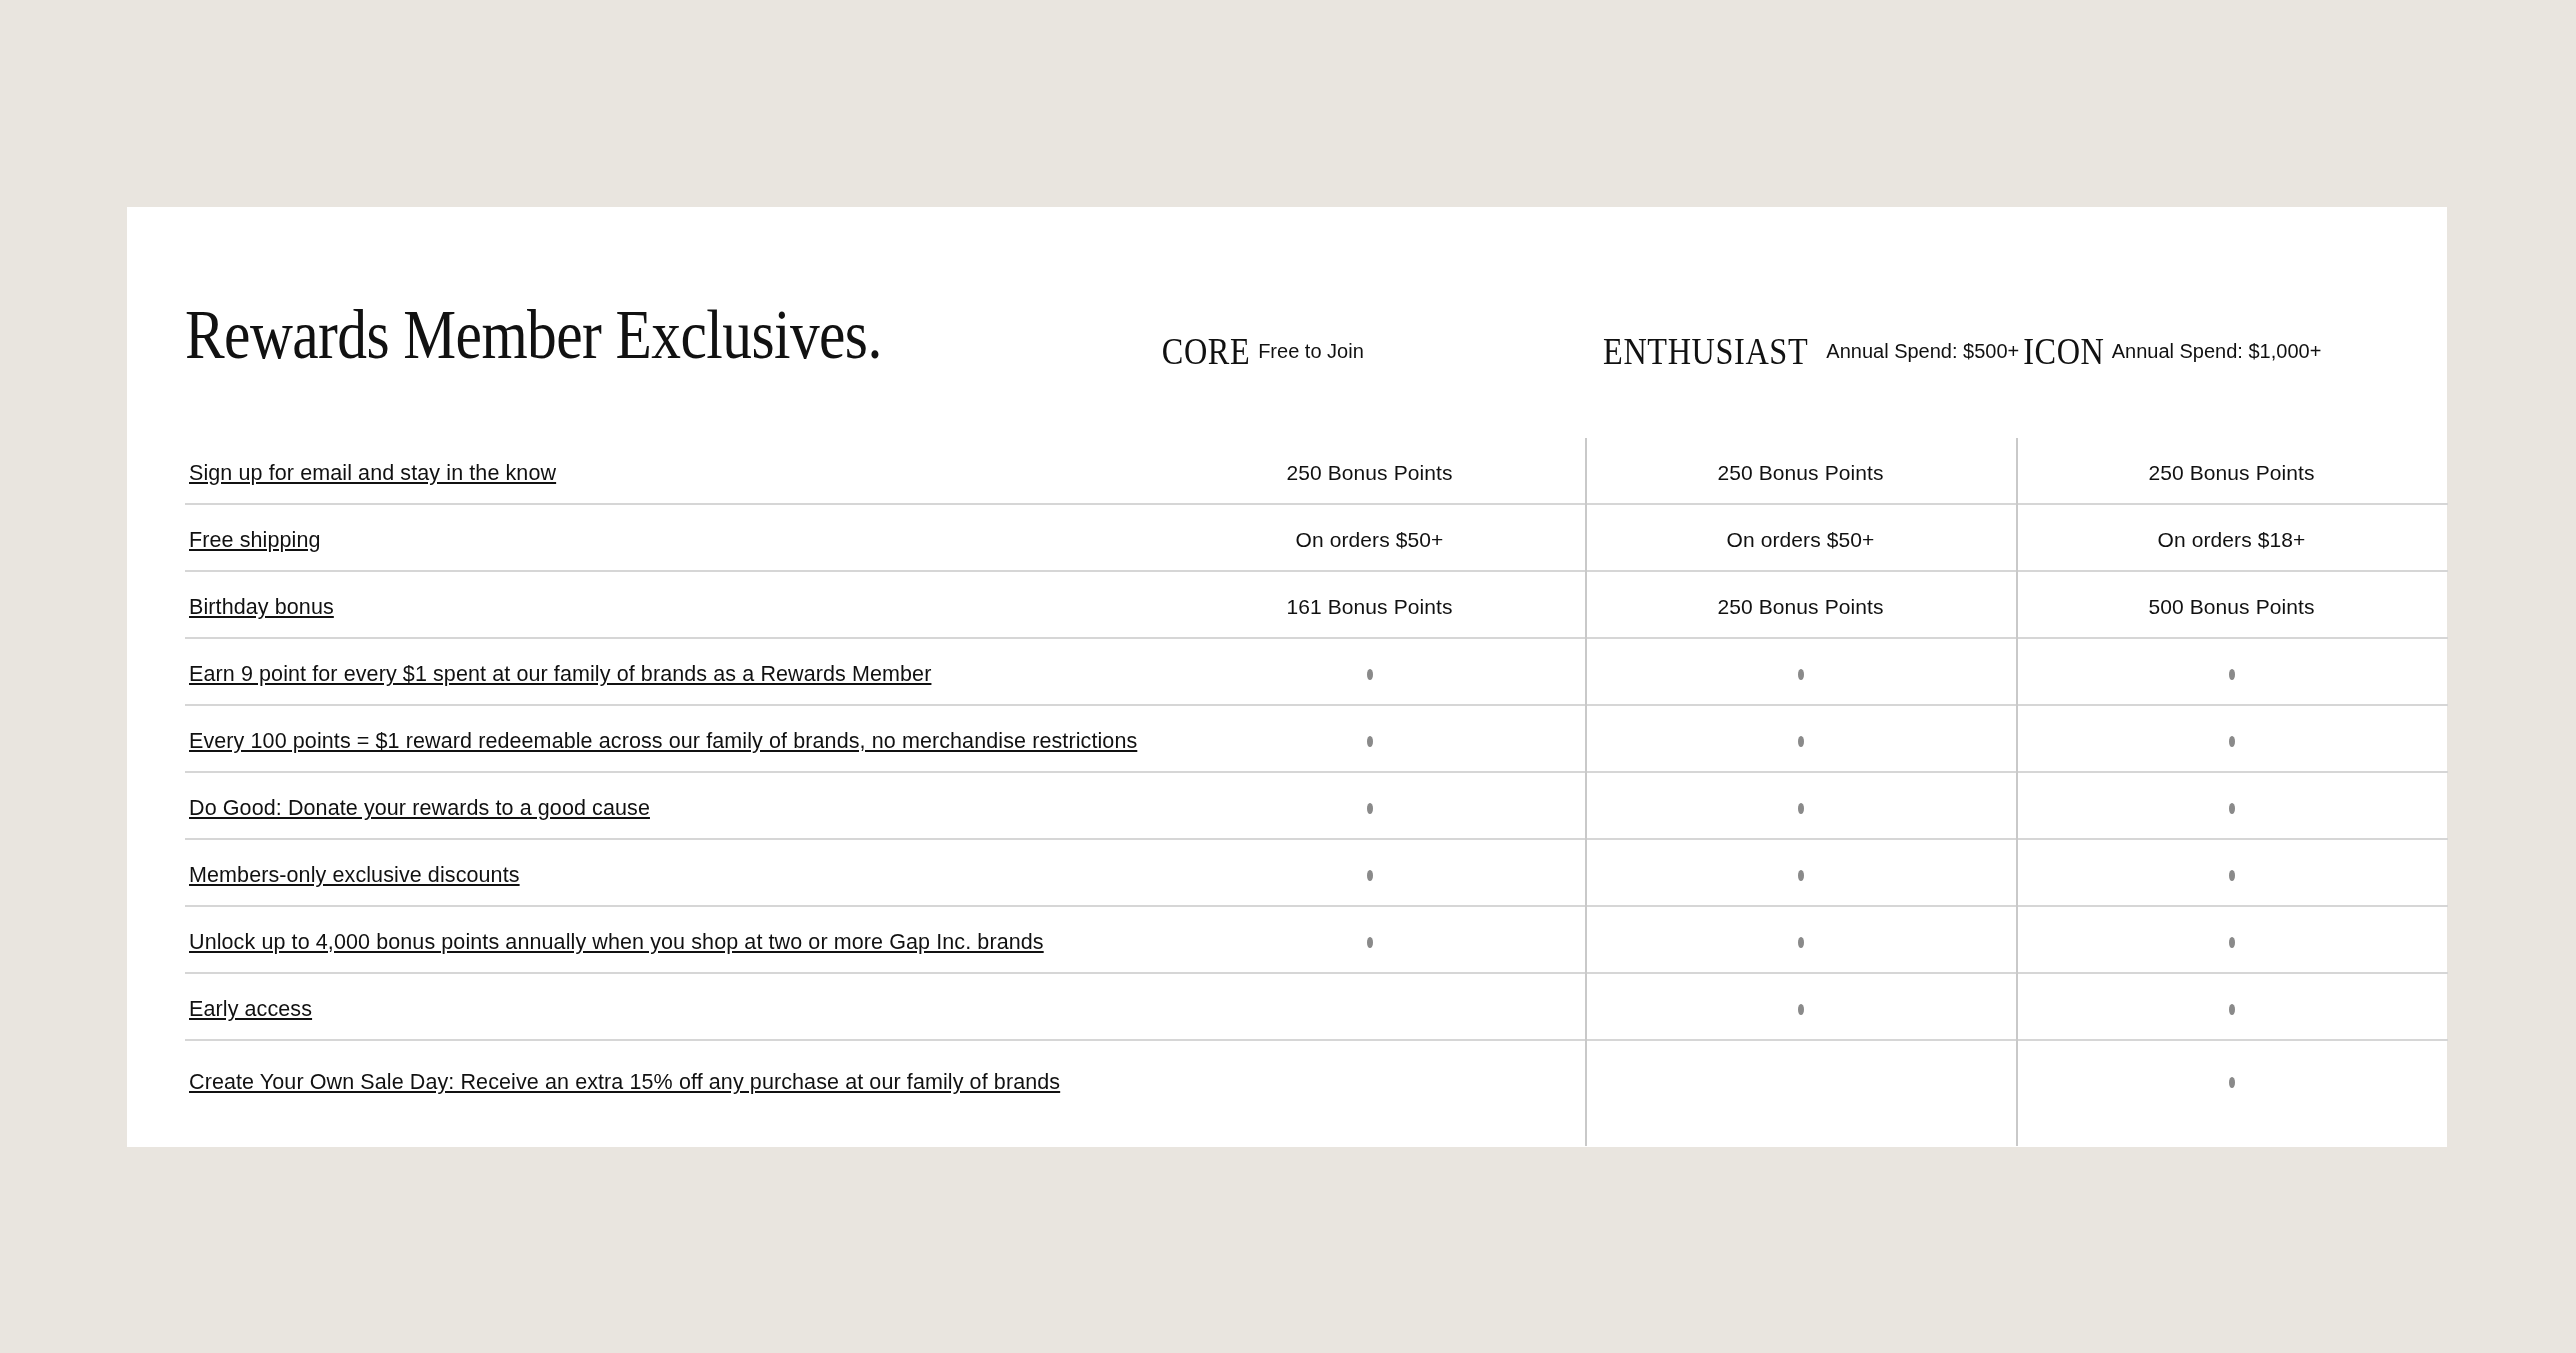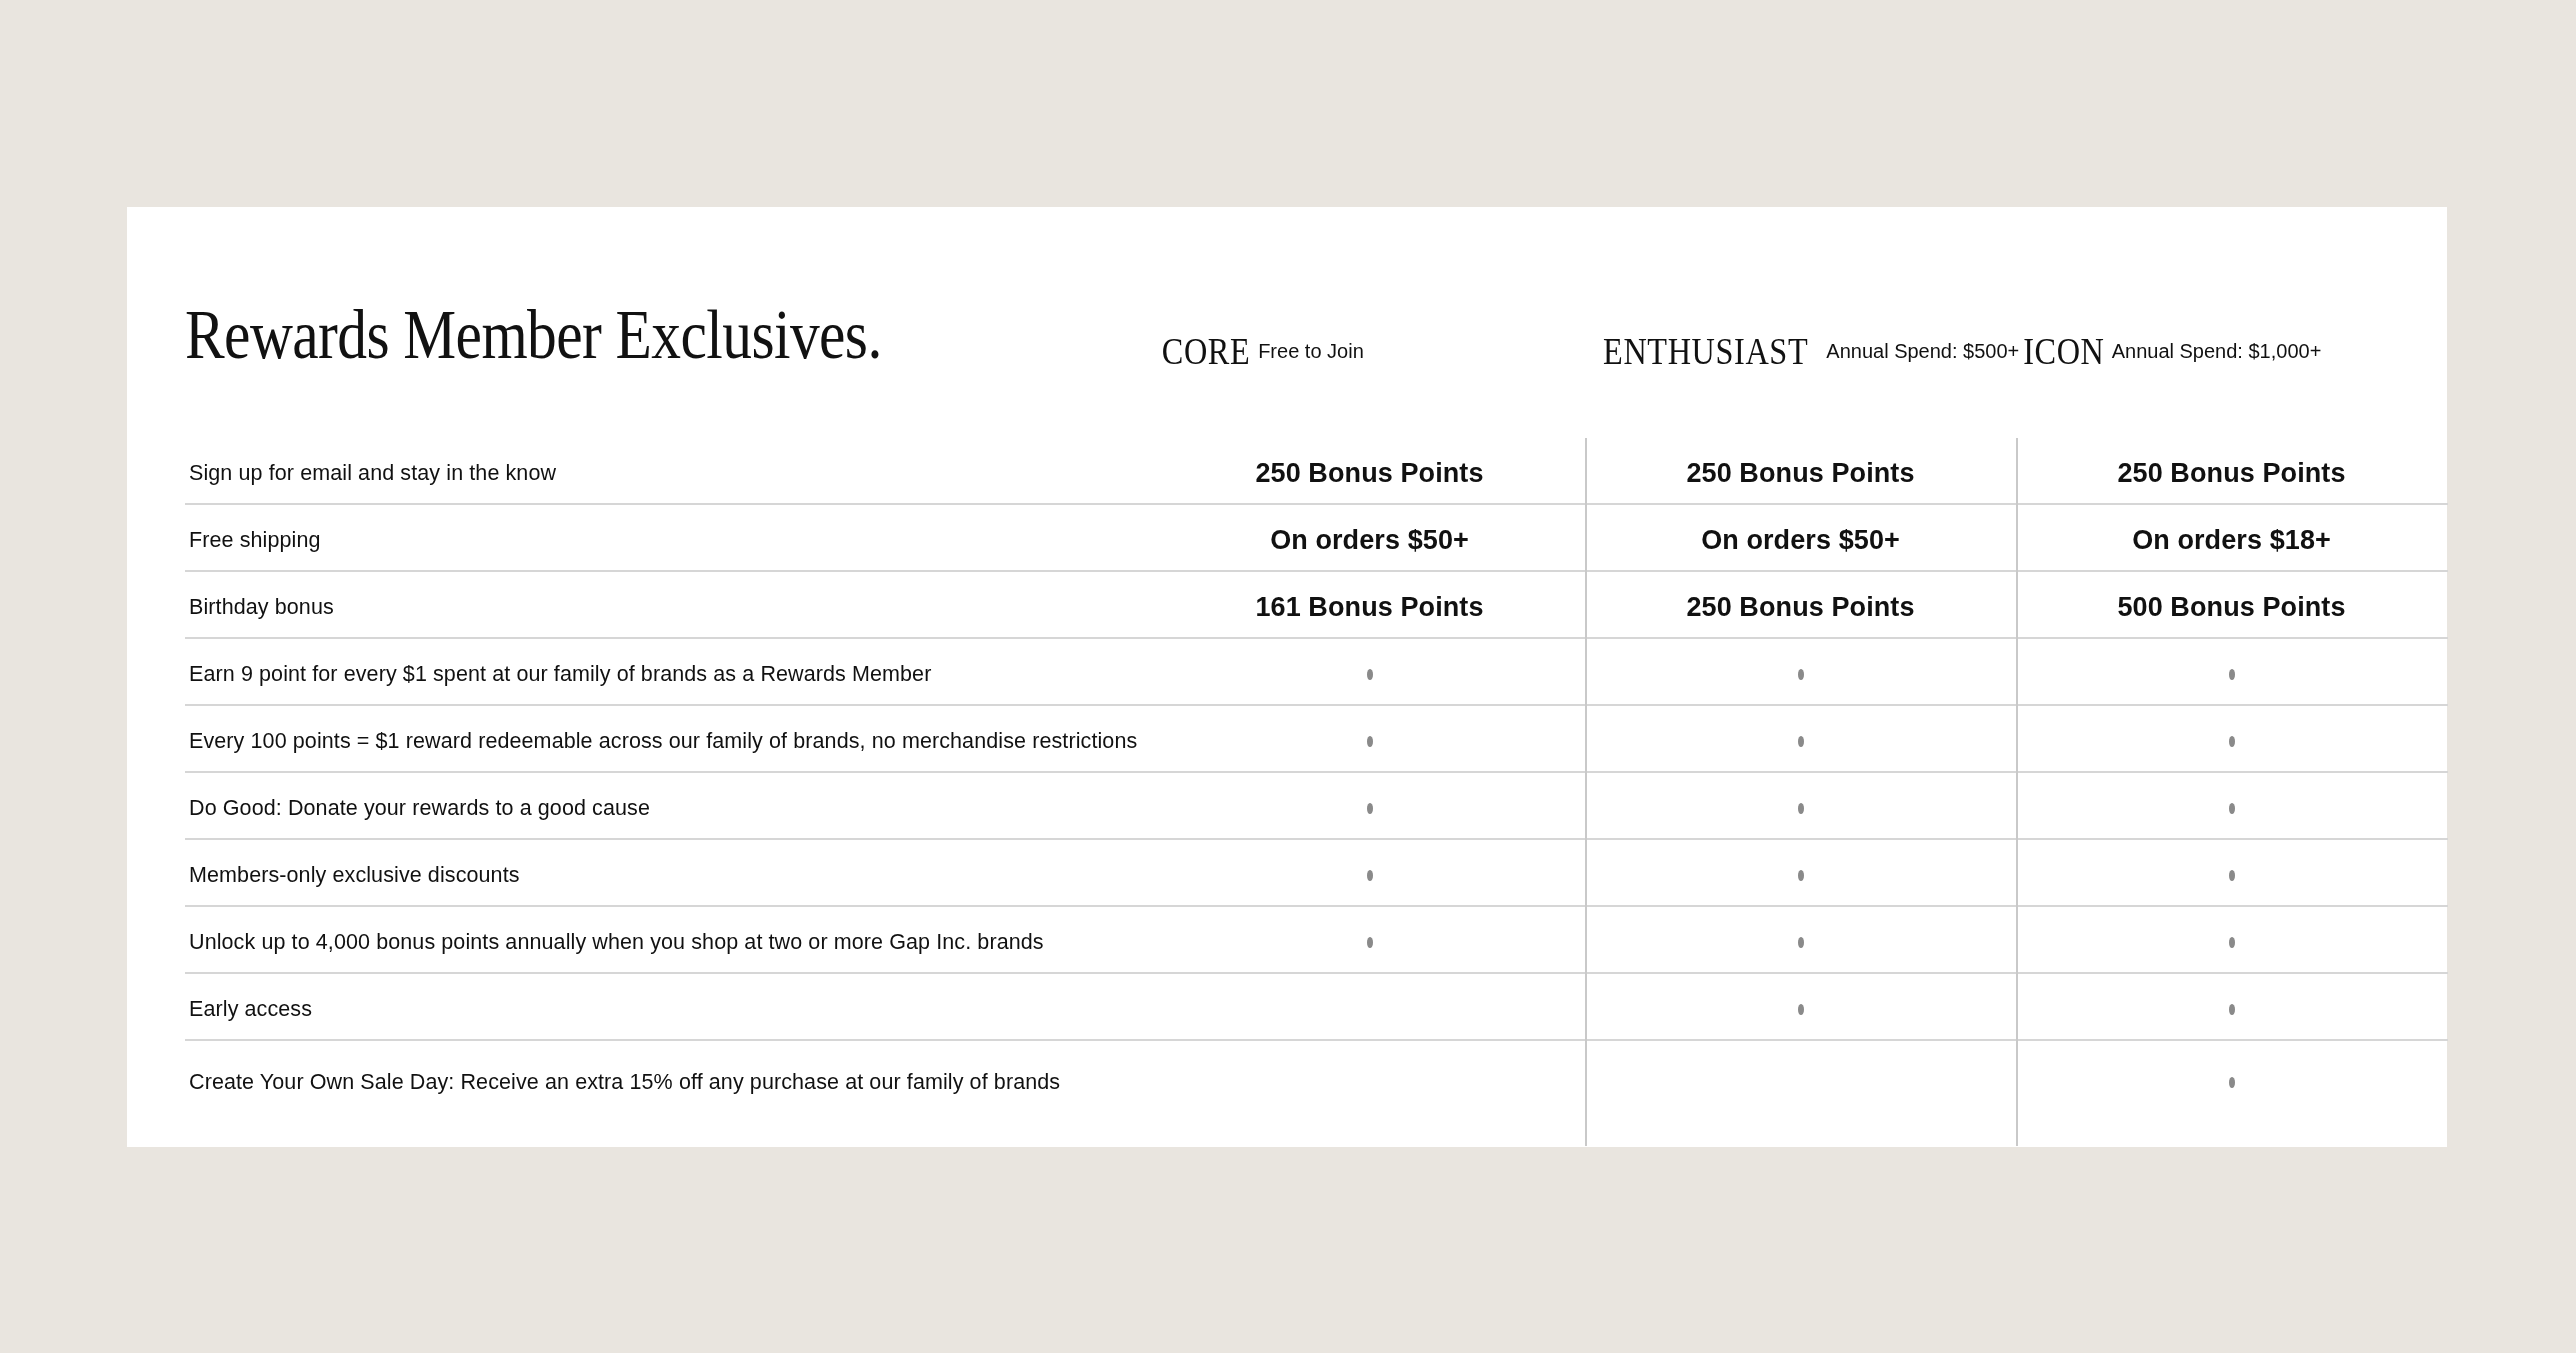--- a/index.html
+++ b/index.html
@@ -84,30 +84,31 @@
     height:113px;
     padding-bottom:36px;
     border-bottom:none;
   }
   .cell-label{
     font-size:21.5px;
     letter-spacing:0.1px;
     padding-left:4px;
     white-space:nowrap;
     overflow:visible;
+    text-decoration:underline;
   }
   .cell-value{
     display:flex;
     justify-content:center;
     align-items:center;
     height:100%;
   }
   .val{
-    font-size:27px;
-    font-weight:700;
+    font-size:21px;
+    font-weight:400;
     letter-spacing:0.1px;
     white-space:nowrap;
   }
   .dot{
     display:inline-block;
     width:6px; height:11.4px;
     border-radius:50%;
     background:var(--dot);
   }
   

